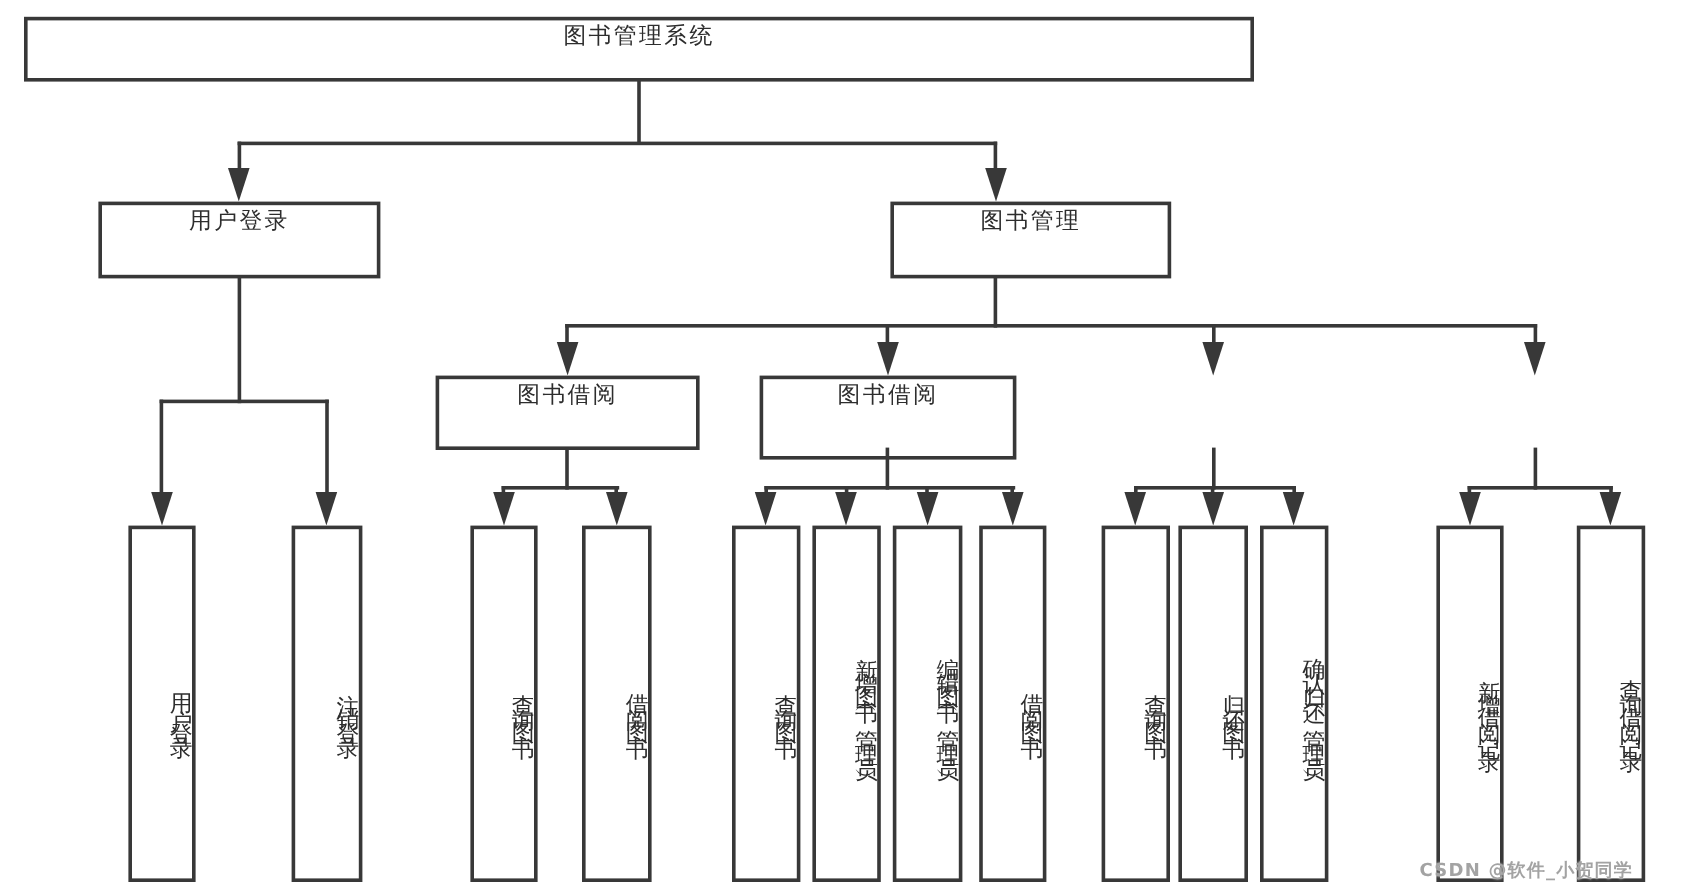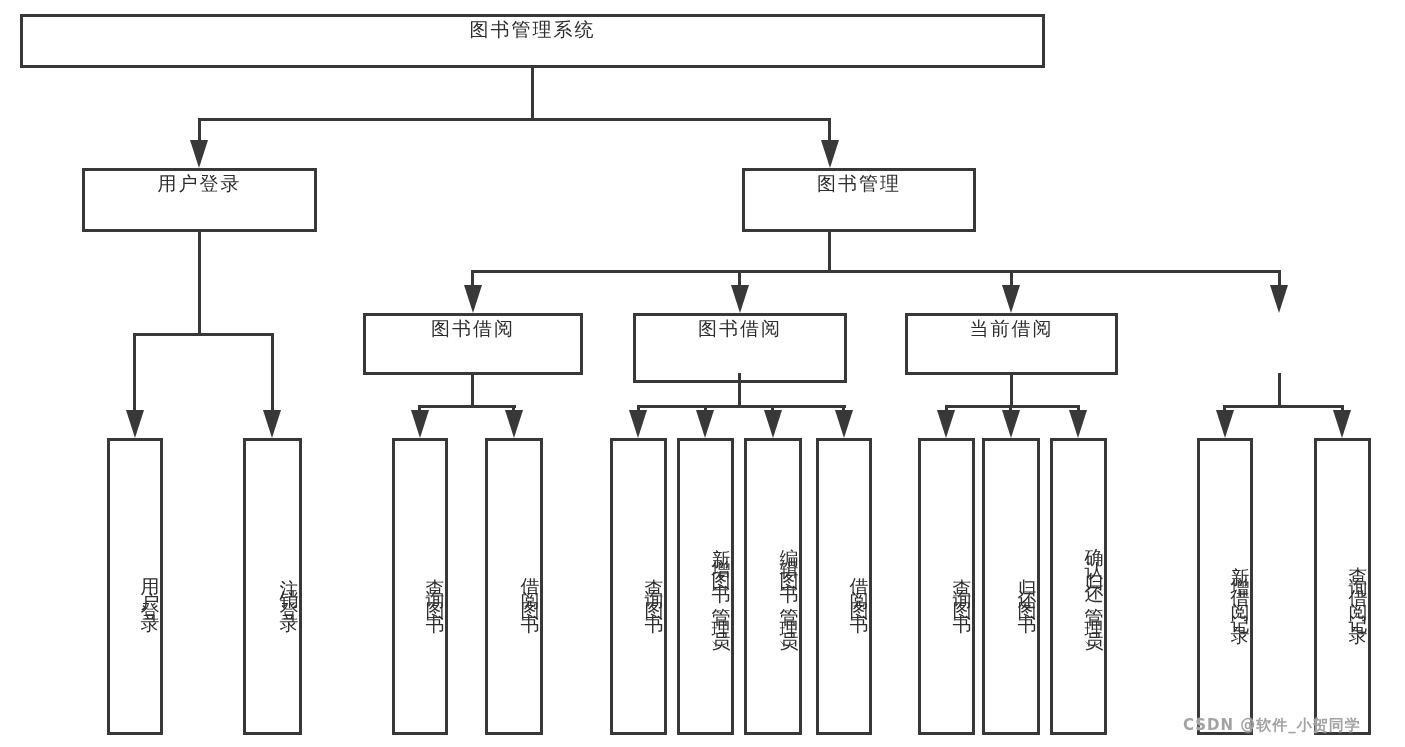--- a/index.html
+++ b/index.html
@@ -90,23 +90,20 @@
   <div class="arrowhead" style="left:1002px;top:285px"></div>
   <div class="vline" style="left:1278px;top:270px;height:18px"></div>
   <div class="arrowhead" style="left:1270px;top:285px"></div>
 
   <div class="box" style="left:363px;top:313px;width:220px;height:62px">
     <span>图书借阅</span>
   </div>
   <div class="box" style="left:633px;top:313px;width:214px;height:70px">
     <span>图书借阅</span>
   </div>
-  <div class="box" style="left:905px;top:313px;width:213px;height:62px">
-    <span>当前借阅</span>
-  </div>
 
   <div class="vline" style="left:471px;top:373px;height:35px"></div>
   <div class="hline" style="left:418px;top:405px;width:98px"></div>
   <div class="vline" style="left:418px;top:405px;height:8px"></div>
   <div class="arrowhead" style="left:411px;top:410px"></div>
   <div class="vline" style="left:512px;top:405px;height:8px"></div>
   <div class="arrowhead" style="left:505px;top:410px"></div>
 
   <div class="vline" style="left:738px;top:373px;height:35px"></div>
   <div class="hline" style="left:637px;top:405px;width:209px"></div>

